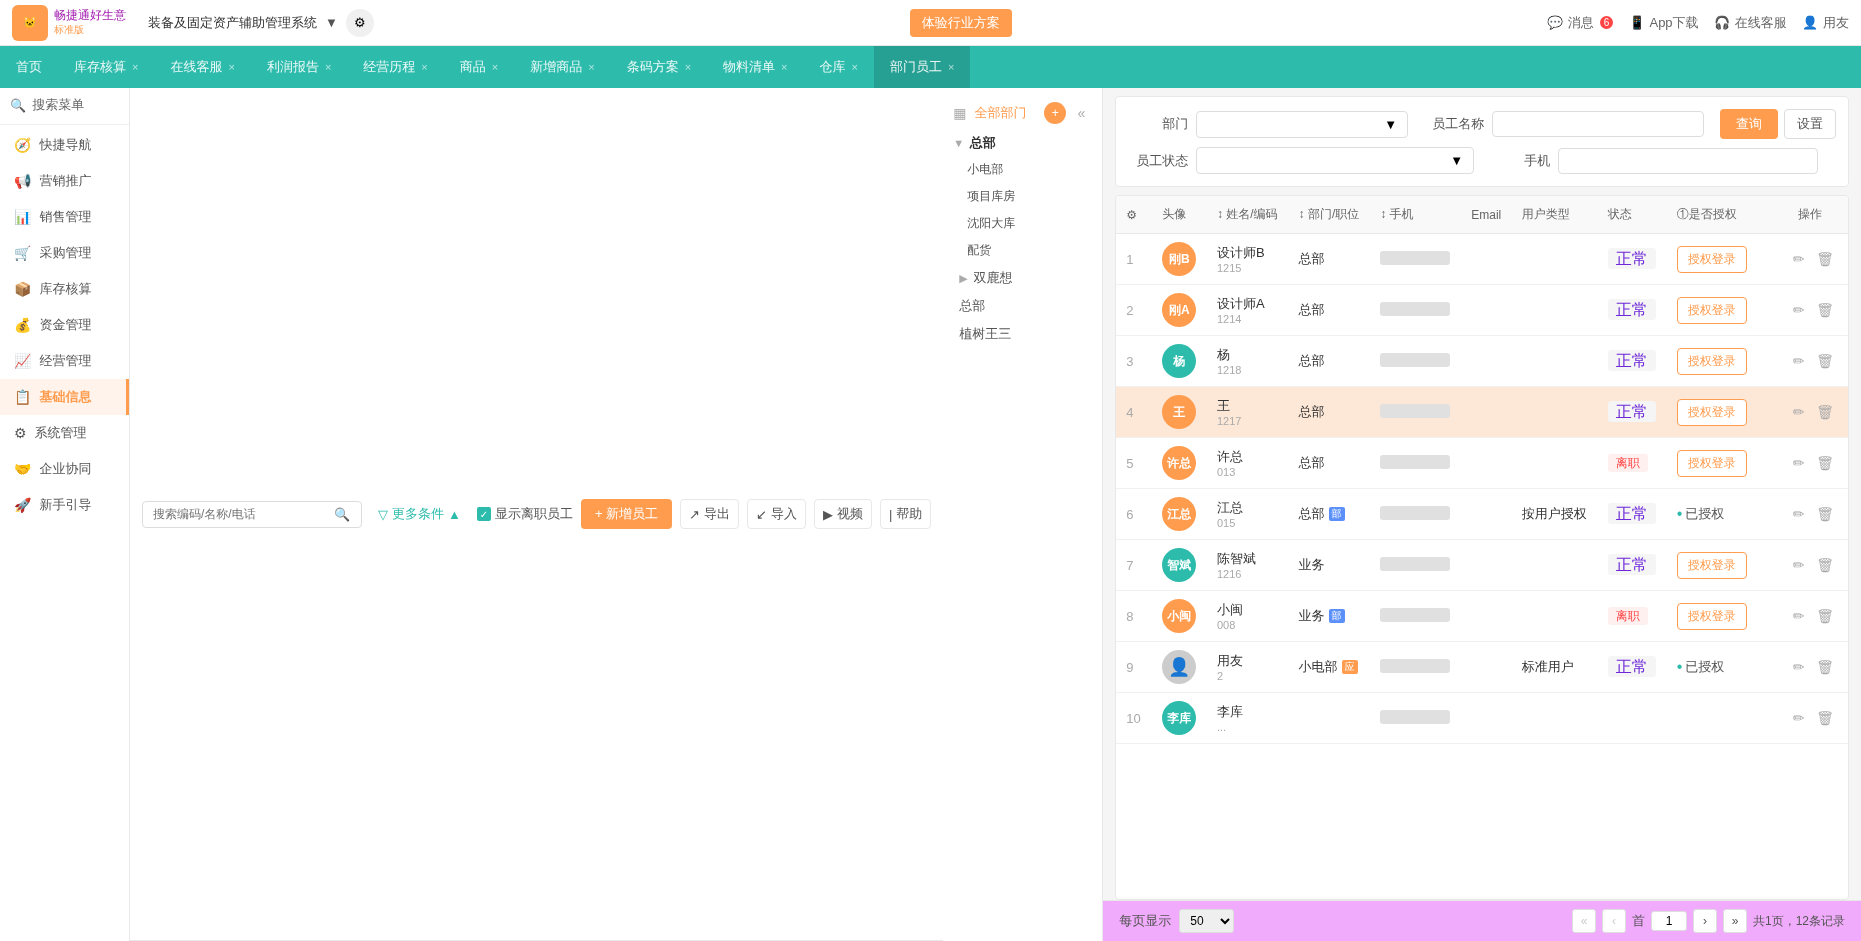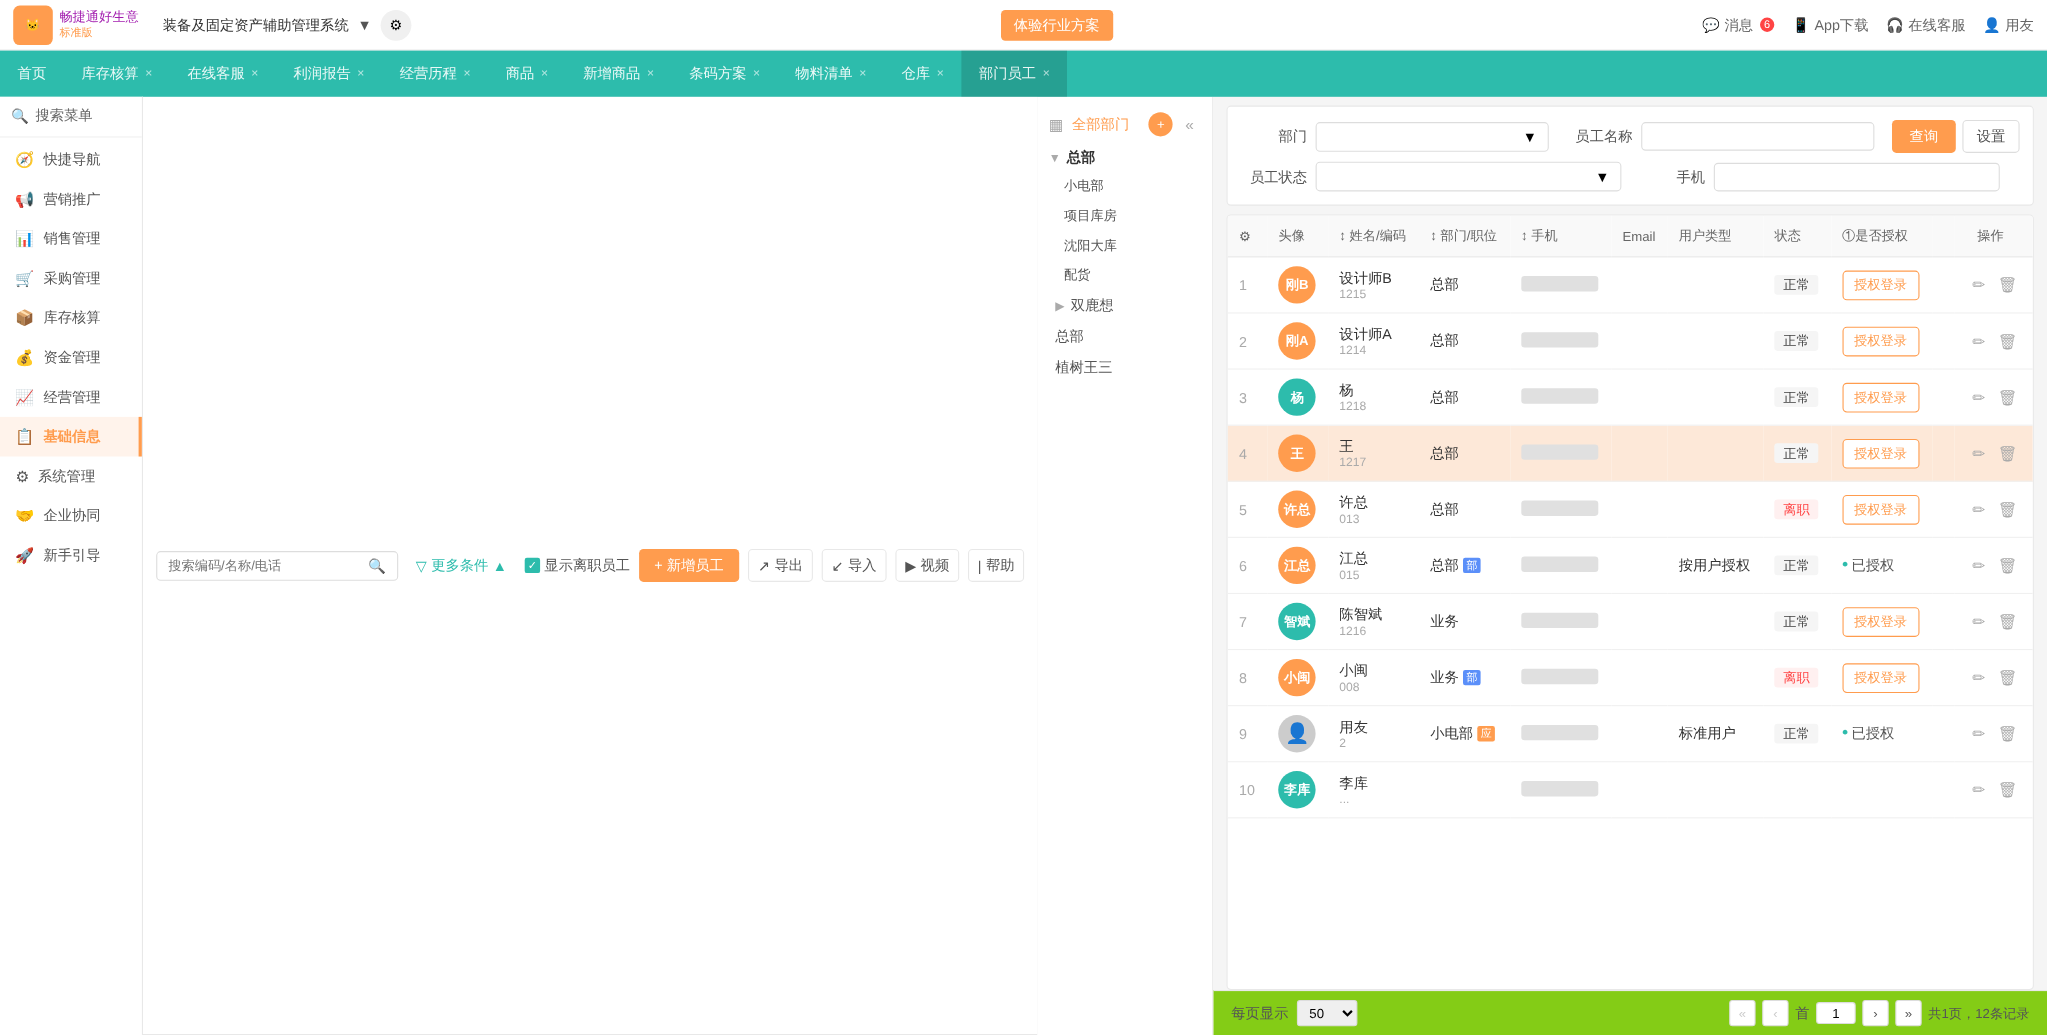--- a/index.html
+++ b/index.html
@@ -214,38 +214,38 @@
       white-space: nowrap;
     }
     tbody tr { border-bottom: 1px solid #f0f0f0; }
     tbody tr.highlighted { background: #fde8d8; }
     tbody td { padding: 8px 10px; font-size: 13px; color: #333; vertical-align: middle; }
     .avatar-circle {
       width: 34px; height: 34px; border-radius: 50%;
       display: flex; align-items: center; justify-content: center;
       color: white; font-size: 12px; font-weight: bold;
     }
-    .status-normal { color: #404040; background: #f5f5f5; border-radius: 3px; padding: 2px 8px; font-size: 12px; }
+    .status-normal { color: #6d28d9; background: #f5f5f5; border-radius: 3px; padding: 2px 8px; font-size: 16px; }
     .status-resigned { color: #f44; background: #fff0f0; border-radius: 3px; padding: 2px 8px; font-size: 12px; }
     .auth-btn { border: 1px solid #ff9c4e; color: #ff9c4e; background: #fff; border-radius: 4px; padding: 4px 10px; cursor: pointer; font-size: 12px; white-space: nowrap; }
     .auth-granted { color: #555; font-size: 12px; display: flex; align-items: center; gap: 3px; }
     .auth-dot { color: #2dbcac; font-size: 16px; }
     .phone-blur { background: #e0e0e0; border-radius: 3px; height: 14px; width: 70px; display: inline-block; }
     .op-btn { color: #aaa; cursor: pointer; font-size: 14px; padding: 2px 4px; }
     .name-code { display: flex; flex-direction: column; }
     .emp-name { font-size: 13px; color: #333; }
     .emp-code { font-size: 11px; color: #aaa; }
     .dept-tag { display: inline-flex; align-items: center; gap: 2px; }
     .tag-blue { background: #5b8ff9; color: white; font-size: 10px; border-radius: 2px; padding: 0 3px; margin-left: 2px; }
     .tag-orange { background: #ff9c4e; color: white; font-size: 10px; border-radius: 2px; padding: 0 3px; margin-left: 2px; }
     .row-num { color: #aaa; font-size: 13px; }
 
     
     .pagination-bar {
-      background: #84cc16;
+      background: #f0abfc;
       border-top: 1px solid #e8e8e8;
       padding: 8px 16px;
       display: flex;
       align-items: center;
       justify-content: space-between;
       font-size: 12px;
       color: #555;
       flex-shrink: 0;
     }
     .page-size-select { border: 1px solid #ddd; border-radius: 3px; padding: 3px 6px; font-size: 12px; }

